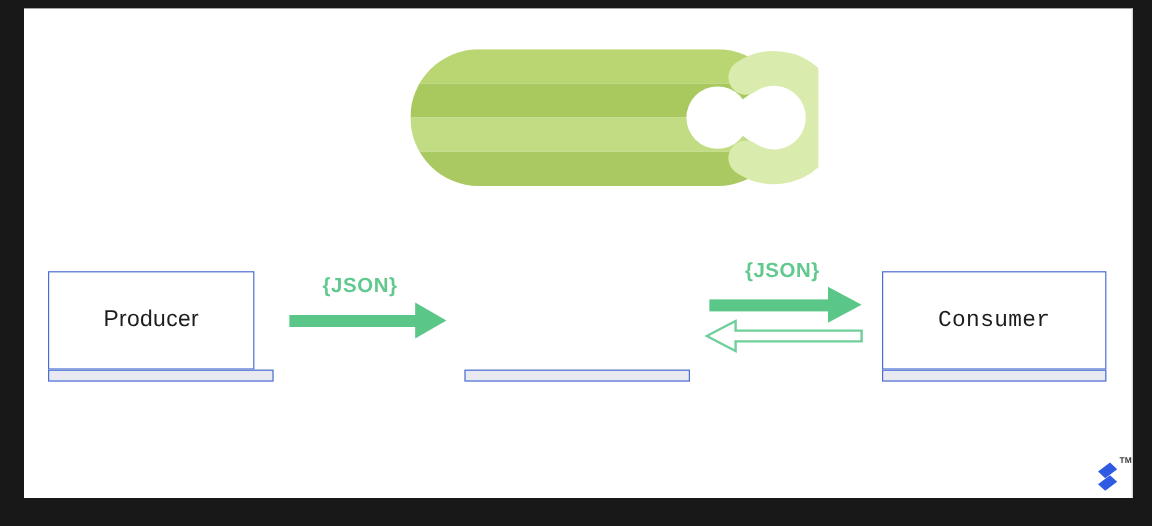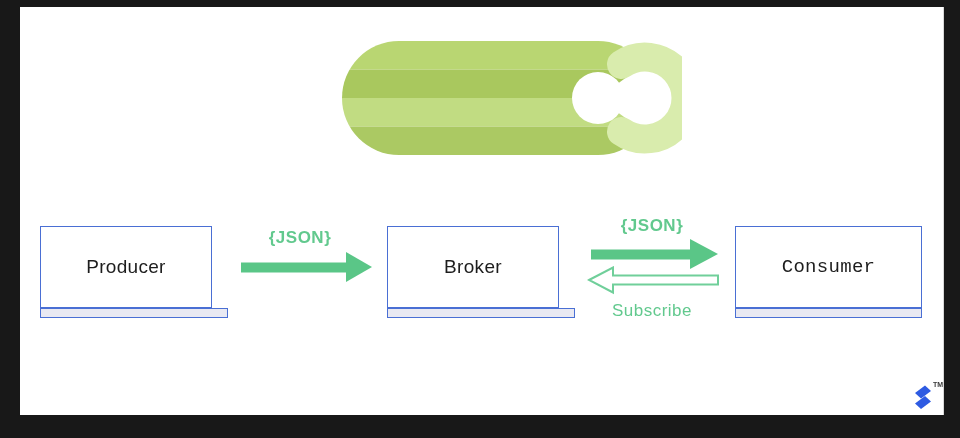--- a/index.html
+++ b/index.html
@@ -75,23 +75,20 @@
     <path d="M279.5 90.6 A41 41 0 1 0 279.5 23.4" fill="none" stroke="#d9ecad" stroke-width="29" stroke-linecap="round"></path>
 
     <circle cx="256" cy="57" r="26" fill="#ffffff"></circle>
   </svg>
 
   <div class="node node-producer">
     <span class="node-label">Producer</span>
   </div>
   <div class="node-footer footer-producer"></div>
 
-  <div class="node node-broker">
-    <span class="node-label">Broker</span>
-  </div>
   <div class="node-footer footer-broker"></div>
 
   <div class="node node-consumer">
     <span class="node-label">Consumer</span>
   </div>
   <div class="node-footer footer-consumer"></div>
 
   <span class="green-label json-1">{JSON}</span>
   <svg class="abs" style="left:221px;top:244px;" width="134" height="32" viewBox="0 0 134 32">
     <rect x="0" y="11.5" width="106" height="10" fill="#5ac687"></rect>
@@ -100,21 +97,20 @@
 
   <span class="green-label json-2">{JSON}</span>
   <svg class="abs" style="left:571px;top:231px;" width="130" height="32" viewBox="0 0 130 32">
     <rect x="0" y="11.5" width="100" height="10" fill="#5ac687"></rect>
     <polygon points="99,1 127,16 99,31" fill="#5ac687"></polygon>
   </svg>
 
   <svg class="abs" style="left:567px;top:259px;" width="134" height="30" viewBox="0 0 134 30">
     <path d="M2 14 L26 1.5 L26 9.5 L131 9.5 L131 18.5 L26 18.5 L26 26.5 Z" fill="#ffffff" stroke="#70cf9a" stroke-width="2" stroke-linejoin="miter"></path>
   </svg>
-  <span class="green-label subscribe">Subscribe</span>
 
   <svg class="abs watermark" width="20" height="27" viewBox="0 0 20 27">
     <path d="M2 9 L12 1.5 L18 7 L8 14.5 Z" fill="#2e5be2"></path>
     <path d="M2 19.5 L12 12 L18 17.5 L8 25 Z" fill="#2e5be2"></path>
   </svg>
   <span class="tm">TM</span>
 
 </div>
 
 </body></html>

